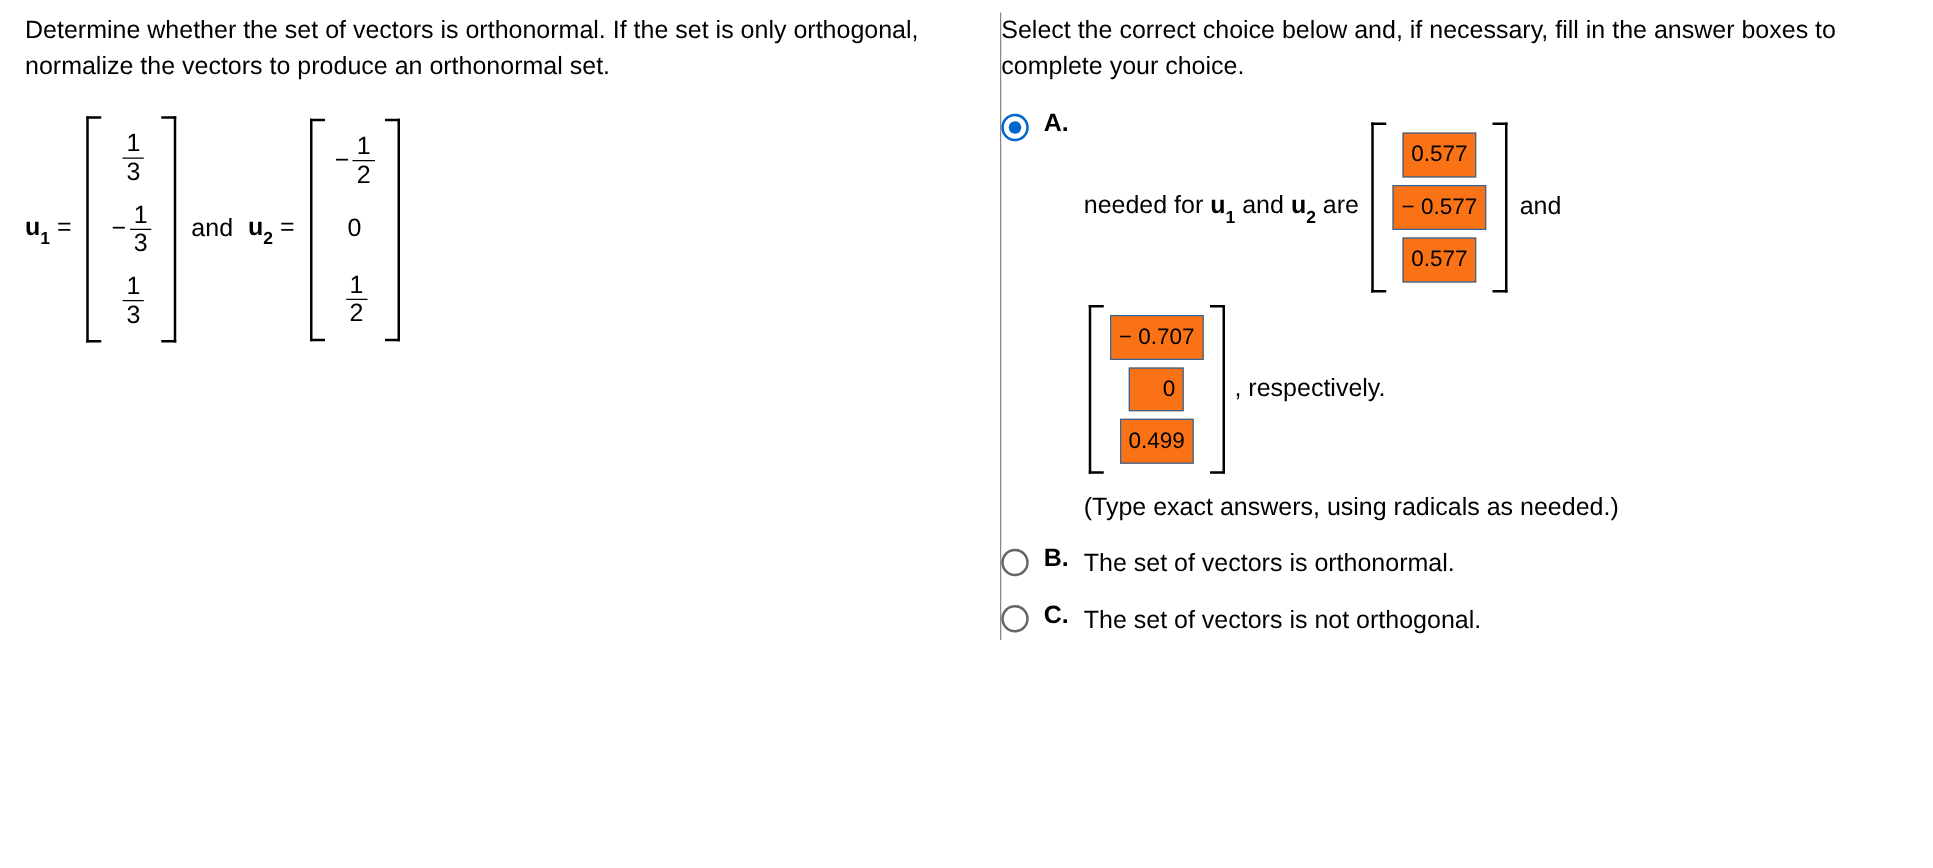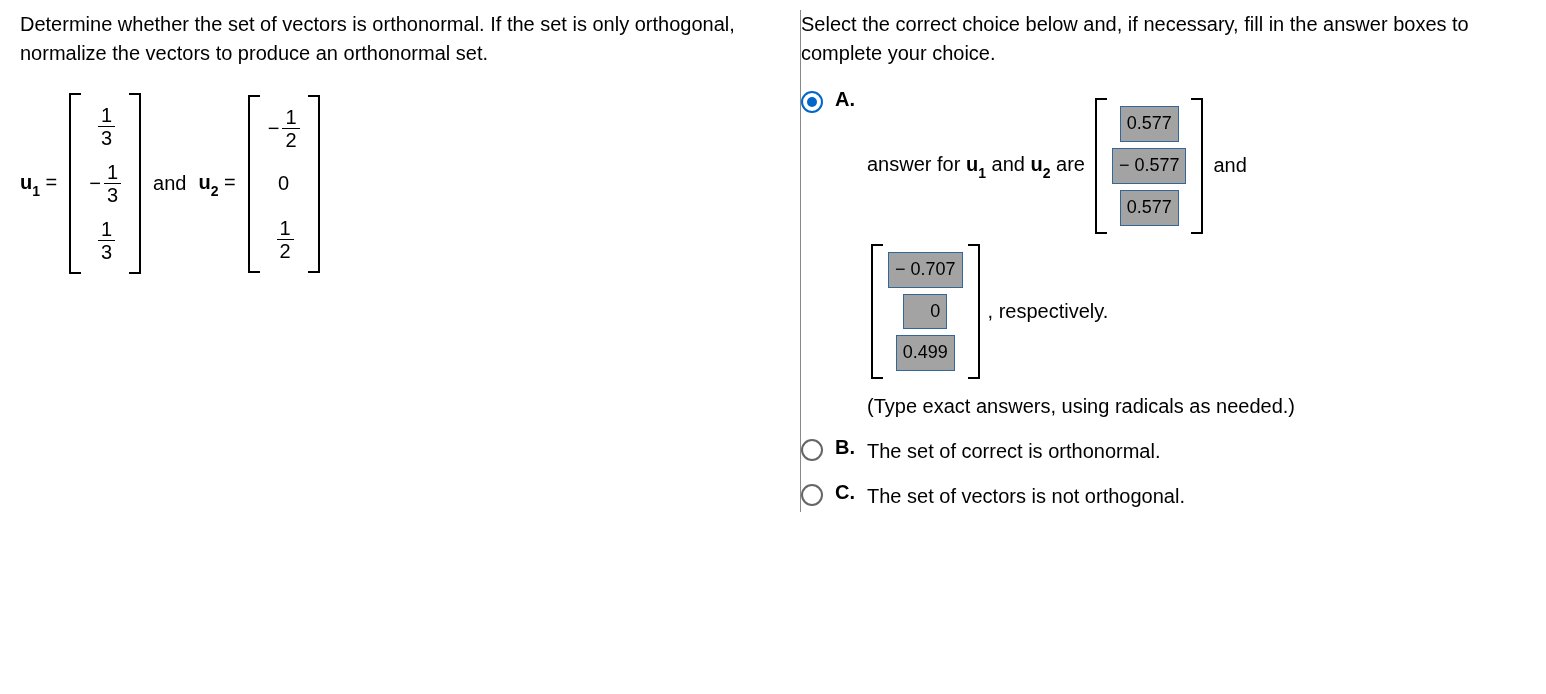--- a/index.html
+++ b/index.html
@@ -120,21 +120,21 @@
   }
   .choice-body {
     line-height: 1.55;
   }
   .answer-box {
     border: 1.5px solid #336699;
     padding: 3px 6px;
     font-size: 18px;
     text-align: right;
     min-width: 30px;
-    background: #a3a3a3;
+    background: #f97316;
   }
   .small-matrix {
     display: inline-flex;
     align-items: stretch;
     vertical-align: middle;
     margin: 2px 4px;
   }
   .small-matrix .matrix-content {
     gap: 6px;
     padding: 8px 5px;
@@ -211,21 +211,21 @@
 
   <div class="right-panel">
     <div class="question-text">Select the correct choice below and, if necessary, fill in the answer boxes to complete your choice.</div>
 
     <div class="choice-row">
       <span class="radio selected"></span>
       <span class="choice-letter">A.</span>
       <div class="choice-body">
         <div style="display:flex;align-items:center;flex-wrap:wrap;gap:6px;margin-top:8px;">
           <span>
-            <span>answer for </span><span class="vec-bold">u</span><span class="sub vec-bold">1</span><span> and </span><span class="vec-bold">u</span><span class="sub vec-bold">2</span><span> are </span>
+            <span>needed for </span><span class="vec-bold">u</span><span class="sub vec-bold">1</span><span> and </span><span class="vec-bold">u</span><span class="sub vec-bold">2</span><span> are </span>
           </span>
           <span class="small-matrix">
             <span class="bracket left"></span>
             <span class="matrix-content">
               <span class="answer-box">0.577</span>
               <span class="answer-box">− 0.577</span>
               <span class="answer-box">0.577</span>
             </span>
             <span class="bracket right"></span>
           </span>
@@ -243,21 +243,21 @@
           </span>
           <span>, respectively.</span>
         </div>
         <div class="hint-text">(Type exact answers, using radicals as needed.)</div>
       </div>
     </div>
 
     <div class="choice-row">
       <span class="radio empty"></span>
       <span class="choice-letter">B.</span>
-      <div class="choice-body">The set of correct is orthonormal.</div>
+      <div class="choice-body">The set of vectors is orthonormal.</div>
     </div>
 
     <div class="choice-row">
       <span class="radio empty"></span>
       <span class="choice-letter">C.</span>
       <div class="choice-body">The set of vectors is not orthogonal.</div>
     </div>
   </div>
 </div>
 

